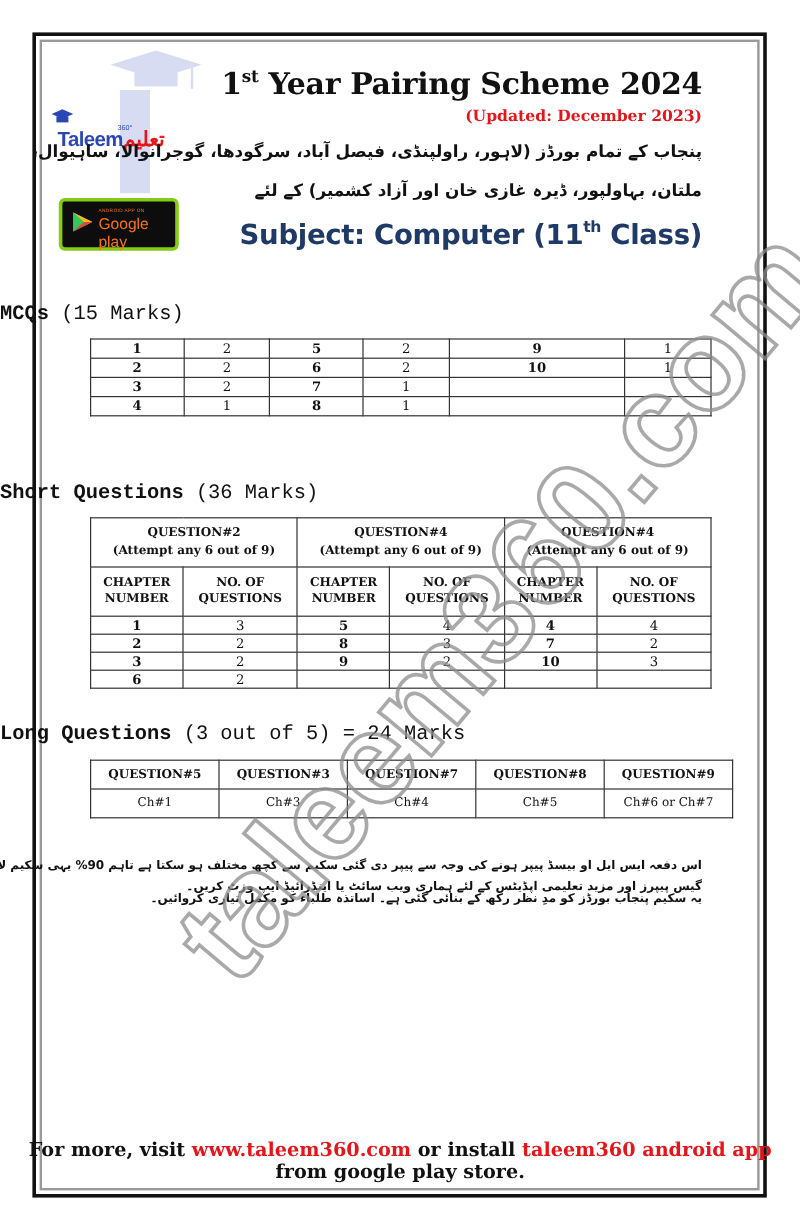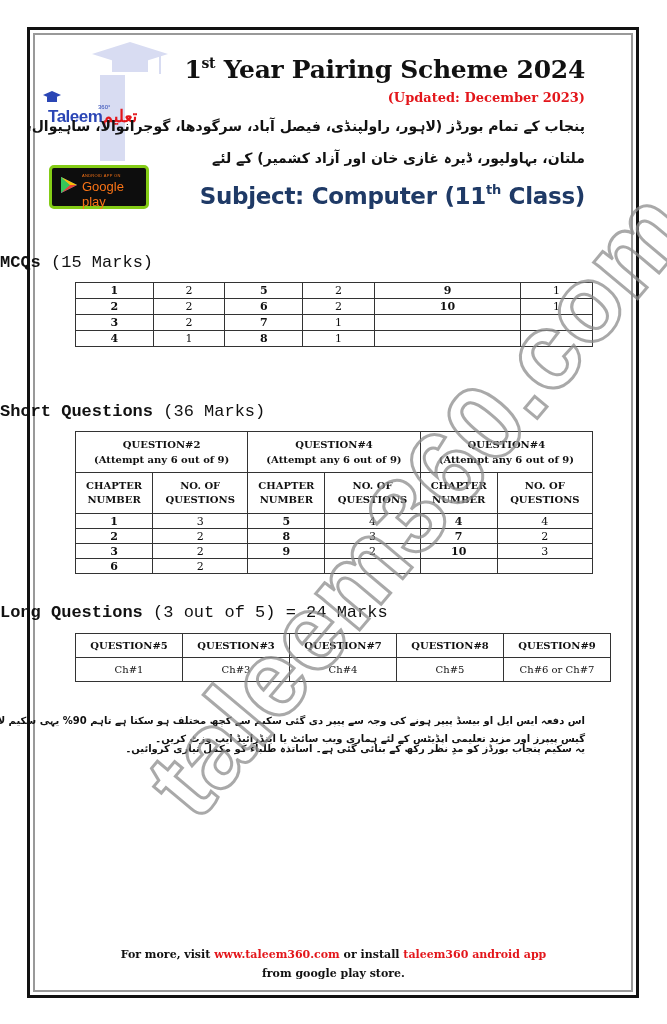--- a/index.html
+++ b/index.html
@@ -33,21 +33,21 @@
   .mcq td.bold { font-weight: bold; }
   .sq { left: 75px; top: 431px; width: 518px; }
   .sq th.q { font-size: 10px; font-weight: bold; height: 41px; line-height: 15px; }
   .sq th.h { font-size: 10px; font-weight: bold; height: 41px; line-height: 14px; }
   .sq td { font-size: 11px; height: 15px; }
   .sq td.bold { font-weight: bold; }
   .lq { left: 75px; top: 633px; width: 536px; }
   .lq th { font-size: 10px; font-weight: bold; height: 24px; }
   .lq td { font-size: 10px; height: 24px; }
   .note { position: absolute; right: 82px; font-family: "DejaVu Sans", sans-serif; font-weight: bold; font-size: 10px; direction: rtl; white-space: nowrap; color: #111; }
-  .footer { position: absolute; left: 0; width: 667px; text-align: center; font-weight: bold; font-size: 11px; color: #111; }
+  .footer { position: absolute; left: 0; width: 667px; text-align: center; font-weight: bold; font-size: 16px; color: #111; }
   .footer .red { color: #e3161b; }
   .watermark { position: absolute; left: 95px; top: 330px; font-family: "Liberation Sans", sans-serif; font-size: 108px; font-weight: bold; color: transparent; -webkit-text-stroke: 3px rgba(140,140,140,0.75); transform: rotate(-50deg); transform-origin: 0 0; white-space: nowrap; pointer-events: none; }
 </style>
 </head>
 <body>
 
 <div class="page-frame">
   <div class="page-inner"></div>
 </div>
 

